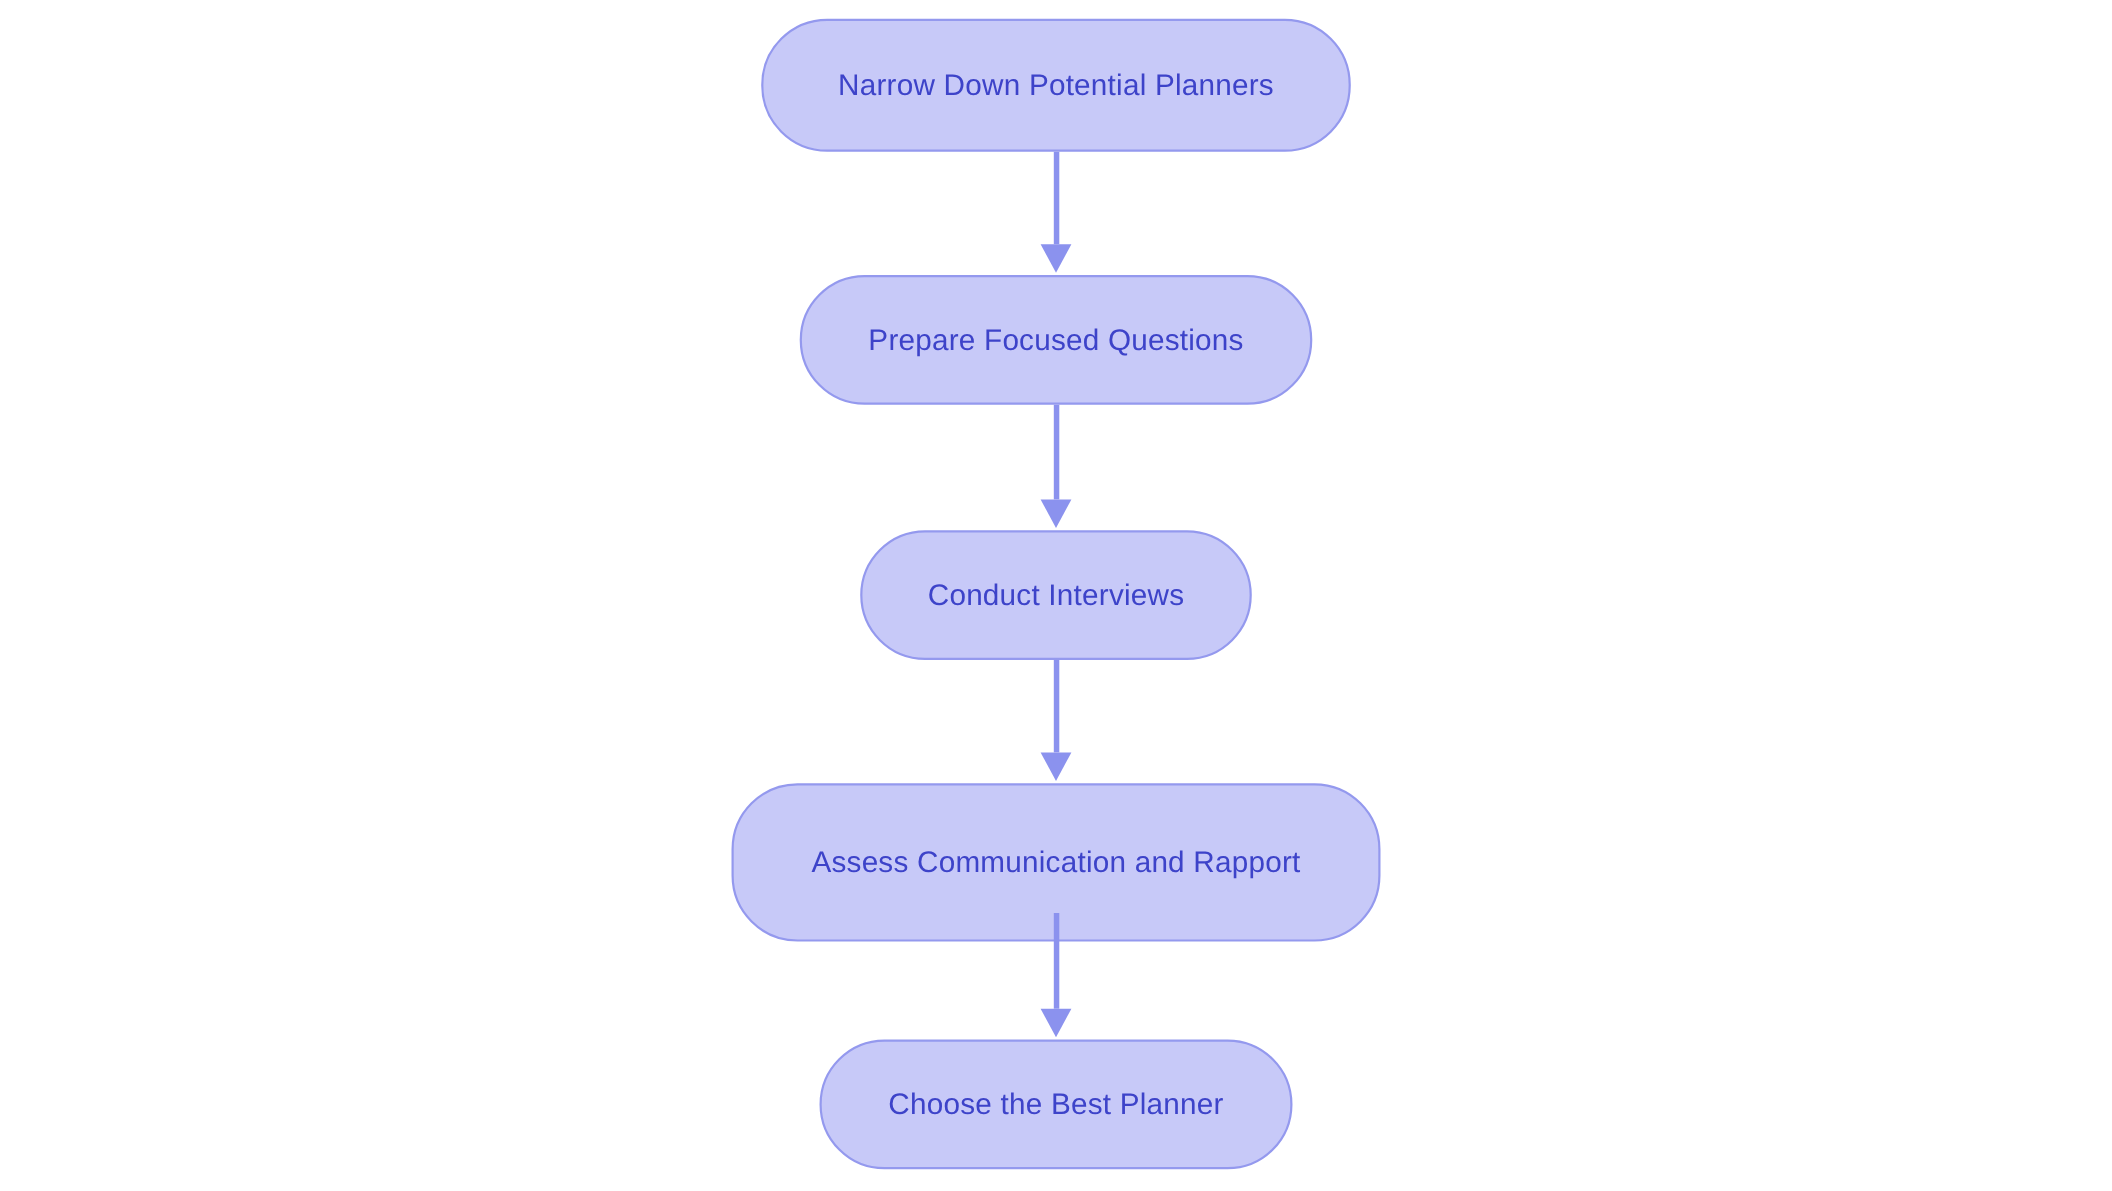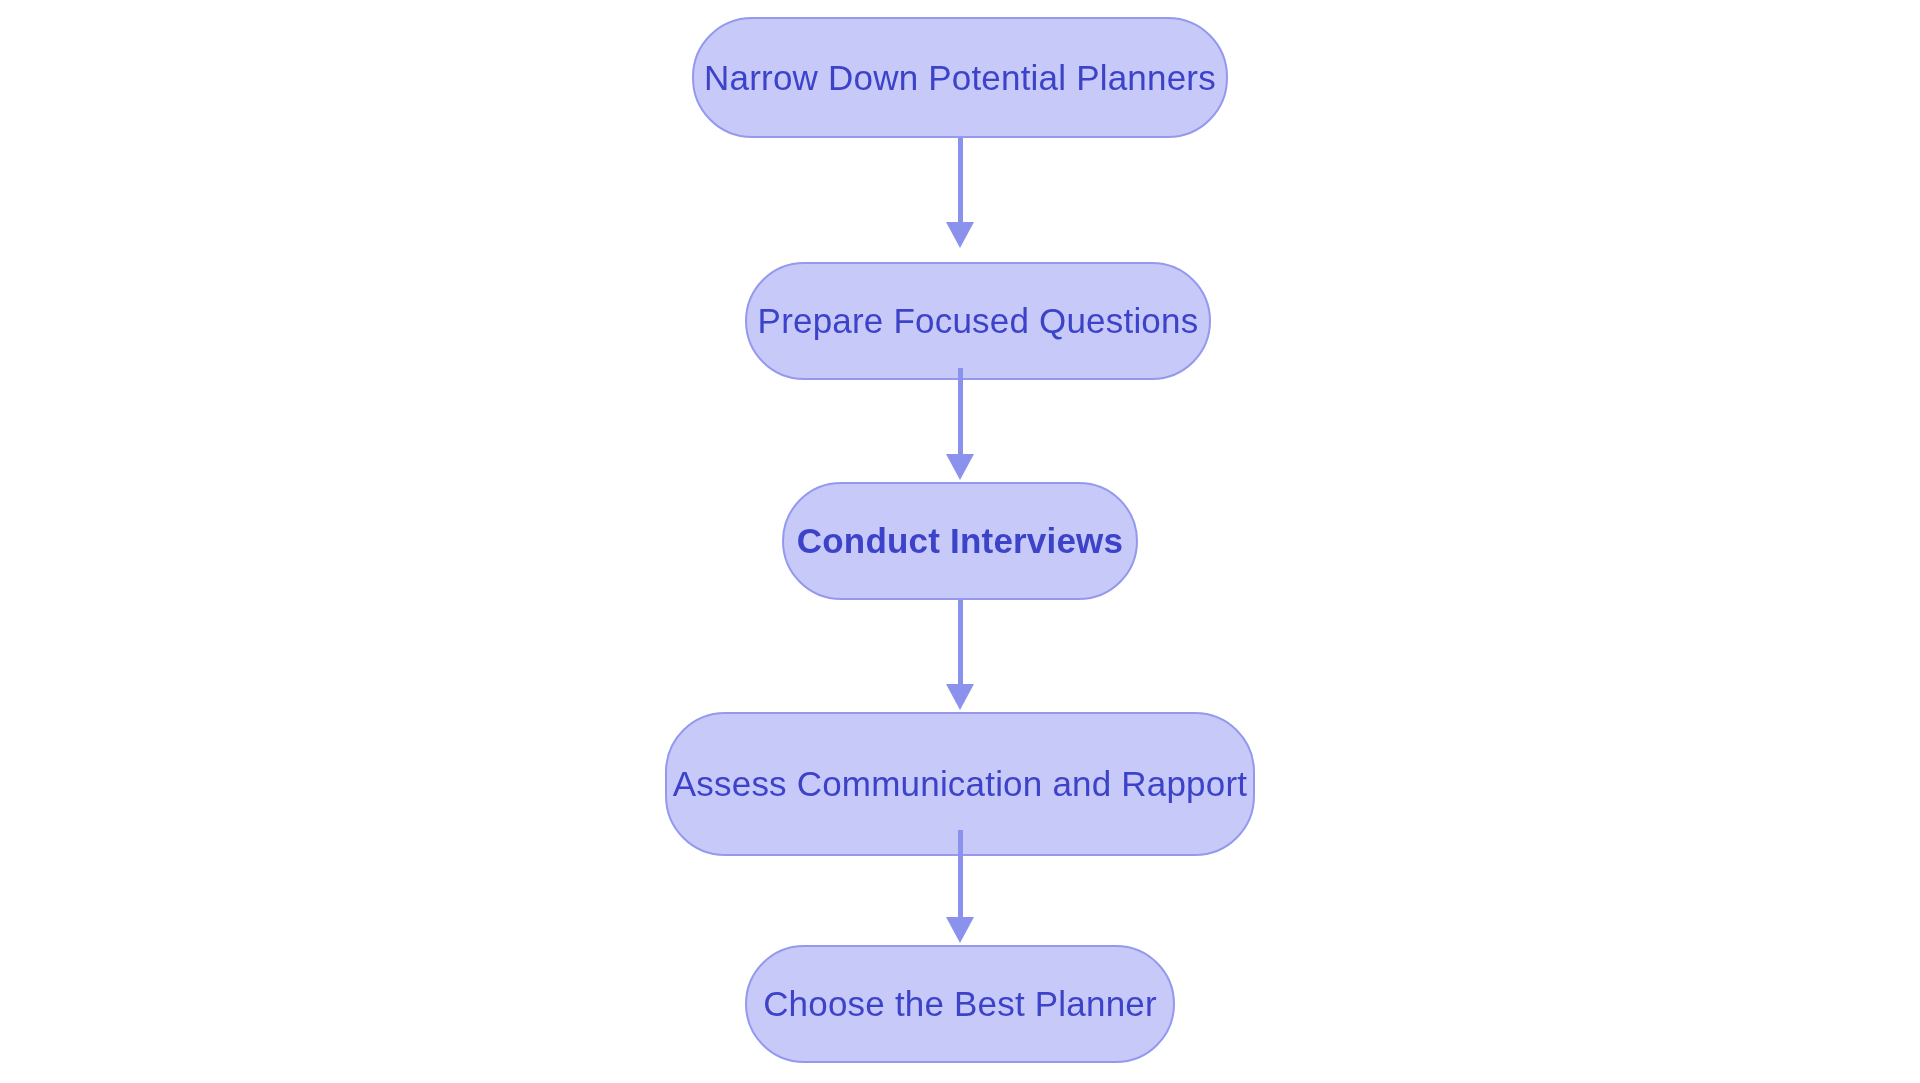--- a/index.html
+++ b/index.html
@@ -19,27 +19,27 @@
     position: absolute;
     box-sizing: border-box;
     background: var(--node-fill, #c7c9f8);
     border: 2px solid var(--node-border, #9499ee);
     border-radius: 60px;
     display: flex;
     align-items: center;
     justify-content: center;
     text-align: center;
     color: var(--node-text, #3d43c9);
-    font-size: 35px;
+    font-size: 27px;
     font-weight: 400;
     letter-spacing: 0.2px;
   }
   .node-1 { left: 692px; top: 17px;  width: 536px; height: 121px; }
-  .node-2 { left: 745px; top: 250px; width: 466px; height: 118px; margin-top: 12px; }
-  .node-3 { left: 782px; top: 482px; width: 356px; height: 118px; font-weight: bold; }
+  .node-2 { left: 727px; top: 250px; width: 466px; height: 118px; }
+  .node-3 { left: 782px; top: 482px; width: 356px; height: 118px; }
   .node-4 { left: 665px; top: 712px; width: 590px; height: 144px; }
   .node-5 { left: 745px; top: 945px; width: 430px; height: 118px; }
 
   .arrow {
     position: absolute;
     left: 946px;           
     width: 28px;
     display: flex;
     flex-direction: column;
     align-items: center;

